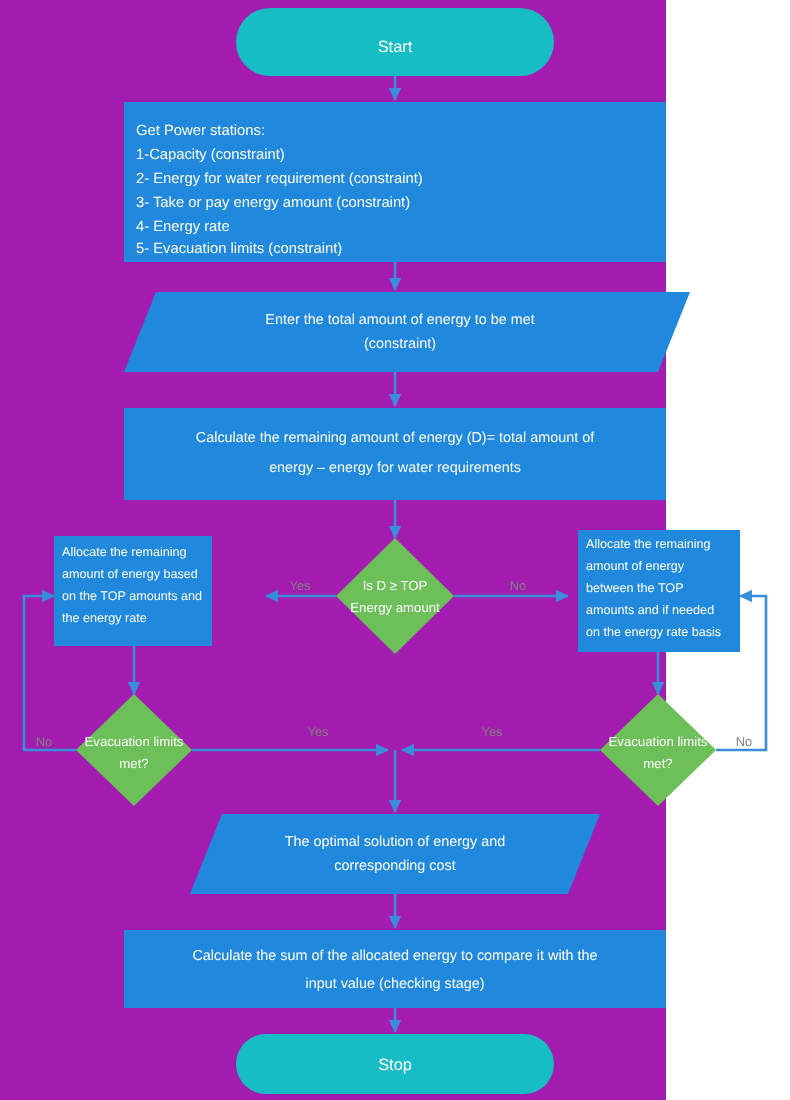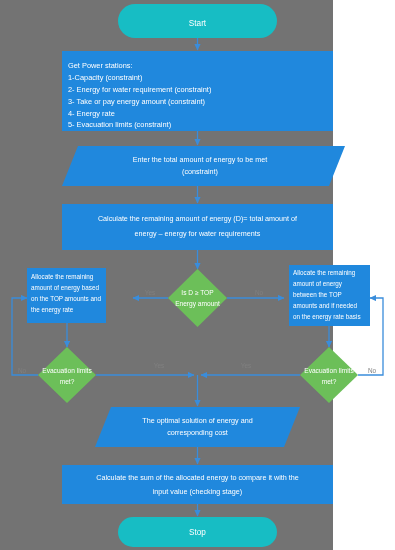--- a/index.html
+++ b/index.html
@@ -10,21 +10,21 @@
   body {
     width: 395px;
     height: 550px;
     overflow: hidden;
     font-family: "Liberation Sans", sans-serif;
   }
   #flowchart-root {
     position: relative;
     width: 333px;
     height: 550px;
-    background: #737373;
+    background: #a21caf;
     text-decoration: underline;
   }
   svg#flow-svg {
     display: block;
     width: 395px;
     height: 550px;
   }
   .node-text {
     fill: #ffffff;
     font-family: "Liberation Sans", sans-serif;

